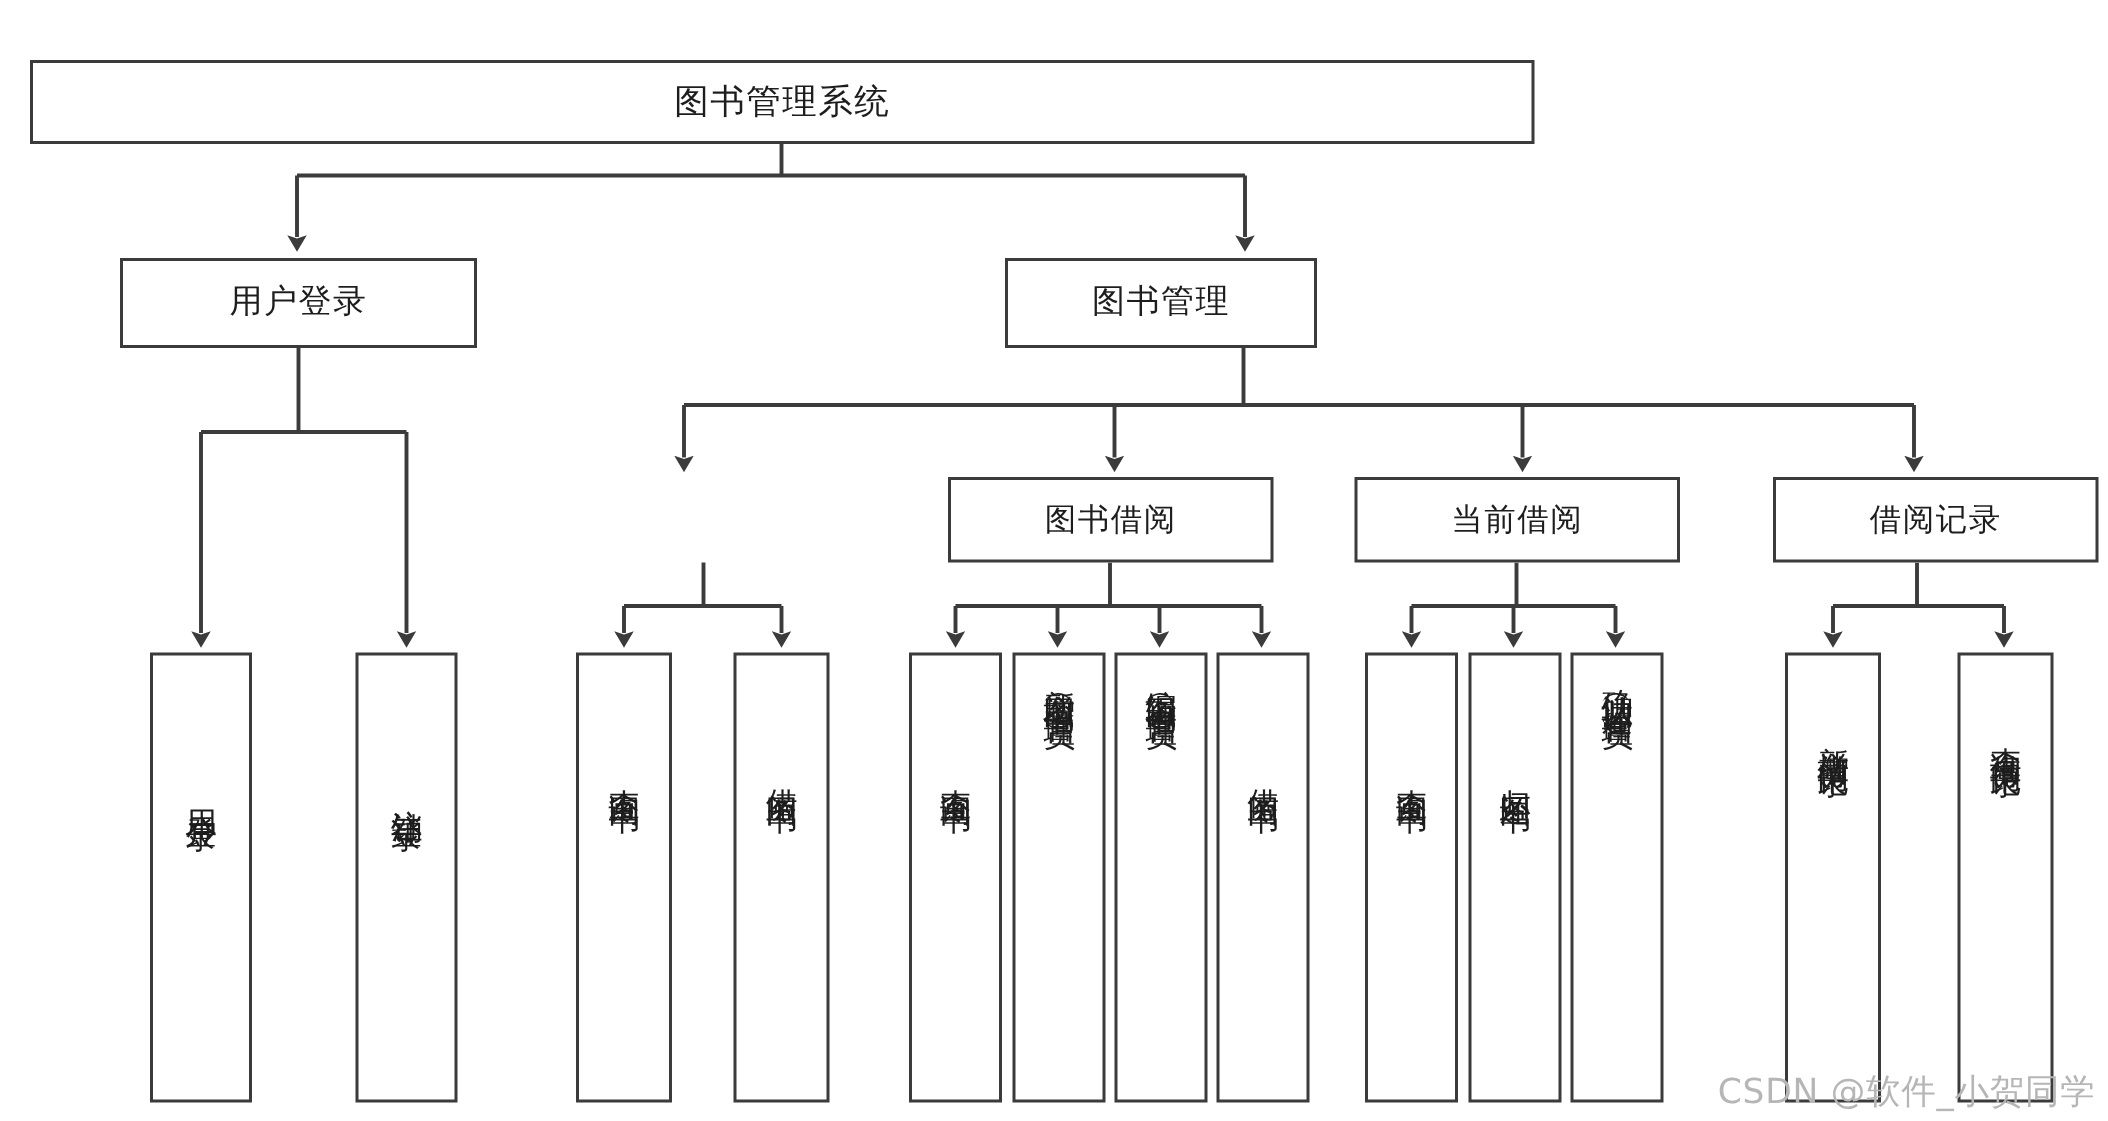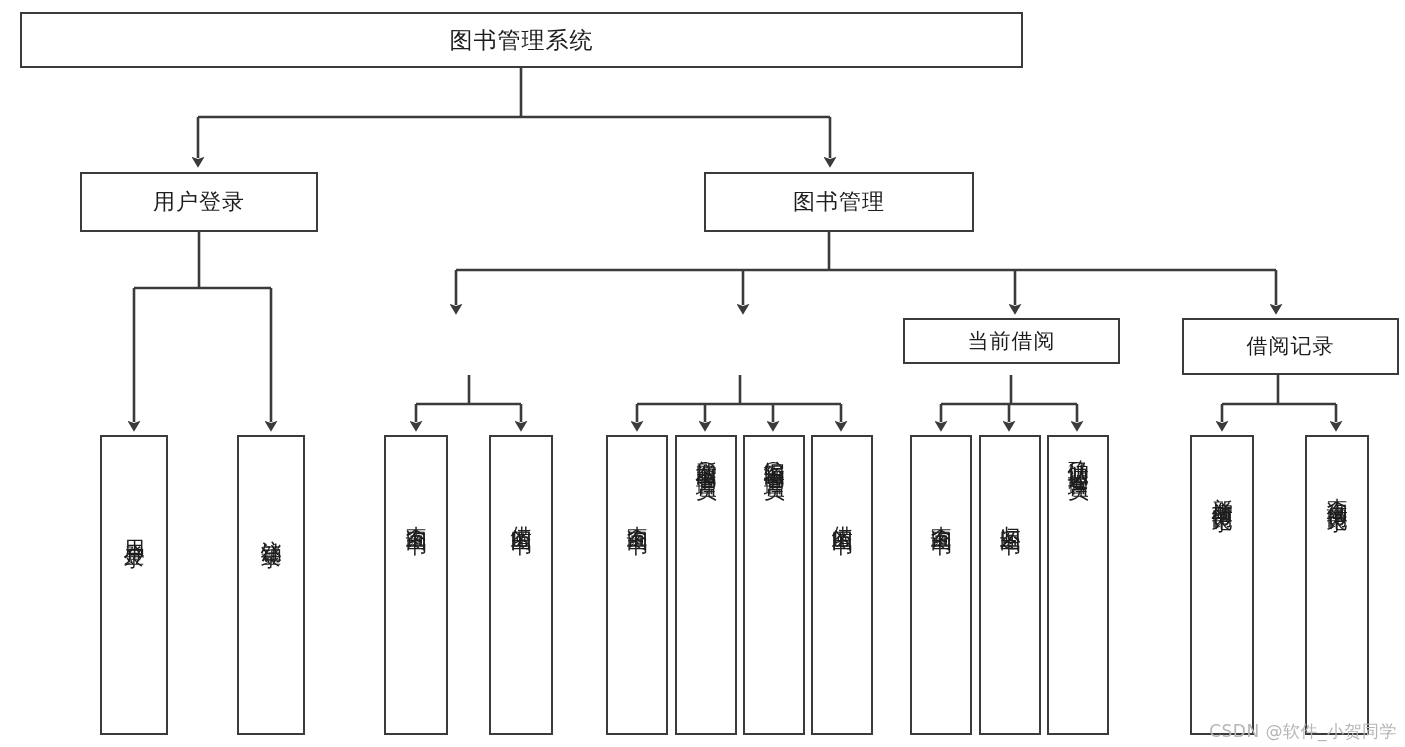--- a/index.html
+++ b/index.html
@@ -33,20 +33,21 @@
     background: #ffffff;
     display: flex;
     align-items: center;
     justify-content: center;
     color: #1d1d1d;
     line-height: 1.25;
     text-align: center;
   }
   .node.level-root {
     font-size: 23px;
+    margin-top: 28px;
   }
   .node.level-2 {
     font-size: 22px;
   }
   .node.level-3 {
     font-size: 21px;
   }
   .node.leaf {
     font-size: 21px;
     align-items: flex-start;
@@ -61,21 +62,21 @@
     display: block;
   }
   .hlabel {
     white-space: nowrap;
     letter-spacing: 1px;
   }
   #watermark {
     position: absolute;
     right: 8px;
     bottom: 4px;
-    font-size: 17px;
+    font-size: 23px;
     color: #b6b6b6;
     letter-spacing: 0.5px;
     white-space: nowrap;
     font-family: "DejaVu Sans", "Liberation Sans", sans-serif;
   }
 </style>
 </head>
 <body>
 
 <div id="canvas">
@@ -131,27 +132,30 @@
   </svg>
 
   <div class="node level-root" style="left:20px; top:12px; width:1003px; height:56px;">
     <span class="hlabel">图书管理系统</span>
   </div>
 
   <div class="node level-2" style="left:80px; top:172px; width:238px; height:60px;">
     <span class="hlabel">用户登录</span>
   </div>
 
-  <div class="node level-2" style="left:704px; top:172px; width:270px; height:60px;">
+  <div class="node level-2" style="left:670px; top:172px; width:208px; height:60px;">
     <span class="hlabel">图书管理</span>
   </div>
 
 
-
-  <div class="node level-3" style="left:903px; top:318px; width:217px; height:46px;">
+  <div class="node level-3" style="left:632px; top:318px; width:217px; height:57px;">
+    <span class="hlabel">图书借阅</span>
+  </div>
+
+  <div class="node level-3" style="left:903px; top:318px; width:217px; height:57px;">
     <span class="hlabel">当前借阅</span>
   </div>
 
   <div class="node level-3" style="left:1170px; top:318px; width:217px; height:57px;margin-left:12px;">
     <span class="hlabel">借阅记录</span>
   </div>
 
   <div class="node leaf" style="left:100px; top:435px; width:68px; height:300px; padding-top:86px;">
     <span class="vlabel">用户登录</span>
   </div>

